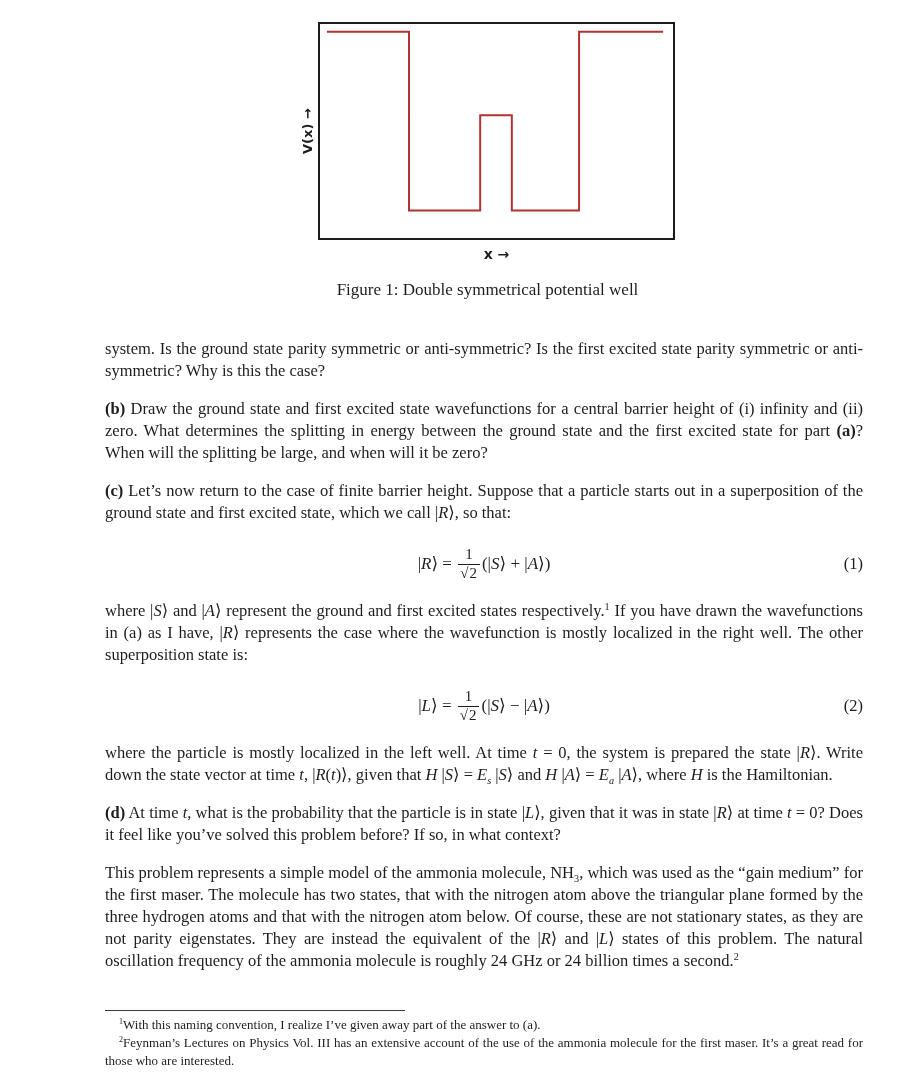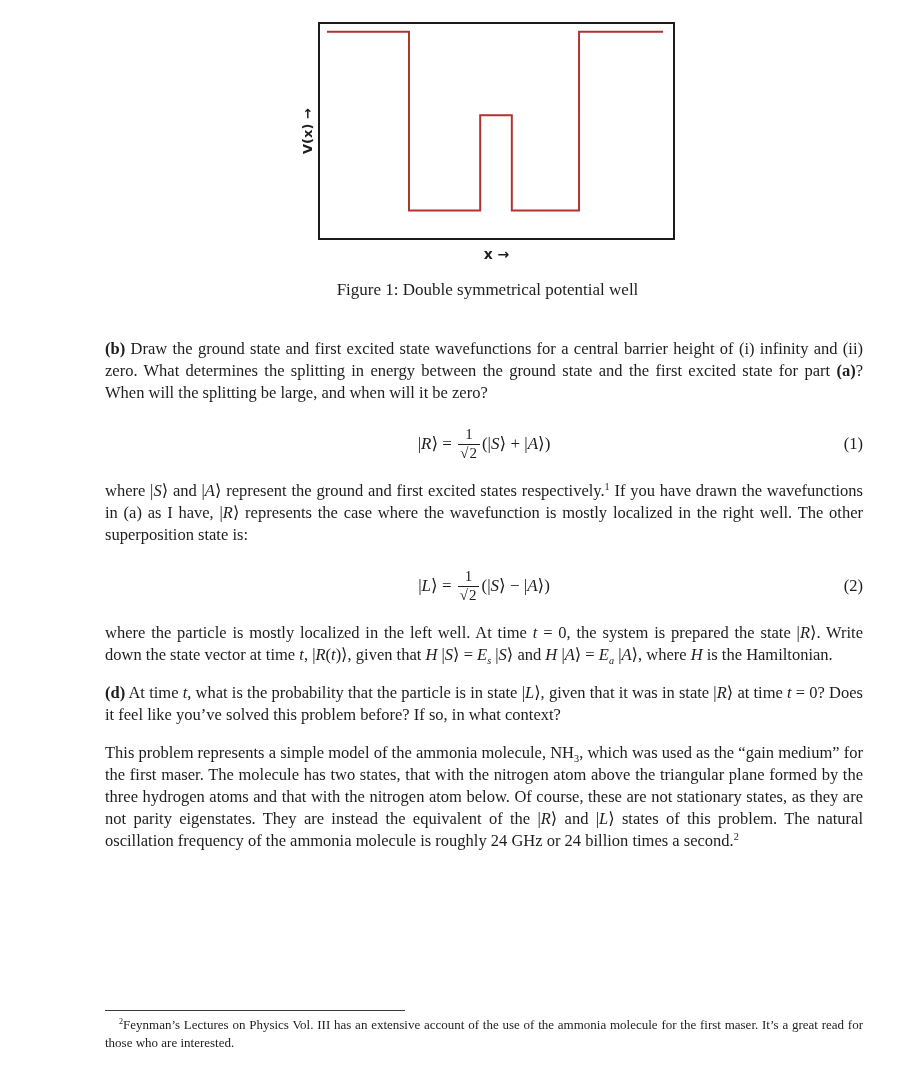--- a/index.html
+++ b/index.html
@@ -62,21 +62,23 @@
       <div class="ylabel">V(x) →</div>
       <svg viewBox="0 0 357 218" preserveAspectRatio="none">
         <polyline fill="none" stroke-width="2" stroke-linejoin="miter" points="7,8 90,8 90,190 162,190 162,93 194,93 194,190 262,190 262,8 347,8" stroke="#b03231"></polyline>
       </svg>
     </div>
     <div class="xlabel">x →</div>
     <div class="caption">Figure 1: Double symmetrical potential well</div>
   </div>
 
   <div class="body">
+    <p class="para"><span>system. Is the ground state parity symmetric or anti-symmetric? Is the first excited state parity symmetric or anti-symmetric? Why is this the case?</span></p>
     <p class="para"><span class="mb">(b)</span><span> Draw the ground state and first excited state wavefunctions for a central barrier height of (i) infinity and (ii) zero. What determines the splitting in energy between the ground state and the first excited state for part </span><span class="mb">(a)</span><span>? When will the splitting be large, and when will it be zero?</span></p>
+    <p class="para"><span class="mb">(c)</span><span> Let’s now return to the case of finite barrier height. Suppose that a particle starts out in a superposition of the ground state and first excited state, which we call |</span><span class="mi">R</span><span>⟩, so that:</span></p>
 
     <div class="equation">
       <span class="eq-body">
         <span class="eq-seg"><span>|</span><span class="mi">R</span><span>⟩ = </span></span>
         <span class="frac">
           <span class="fnum">1</span>
           <span class="fden"><span class="rad">√</span><span class="radarg">2</span></span>
         </span>
         <span class="eq-seg"><span>(|</span><span class="mi">S</span><span>⟩ + |</span><span class="mi">A</span><span>⟩)</span></span>
       </span>
@@ -97,16 +99,17 @@
       <span class="eqnum">(2)</span>
     </div>
 
     <p class="para"><span>where the particle is mostly localized in the left well. At time </span><span class="mi">t</span><span> = 0, the system is prepared the state |</span><span class="mi">R</span><span>⟩. Write down the state vector at time </span><span class="mi">t</span><span>, |</span><span class="mi">R</span><span>(</span><span class="mi">t</span><span>)⟩, given that </span><span class="mi">H</span><span> |</span><span class="mi">S</span><span>⟩ = </span><span class="mi">E</span><span class="mi msub">s</span><span> |</span><span class="mi">S</span><span>⟩ and </span><span class="mi">H</span><span> |</span><span class="mi">A</span><span>⟩ = </span><span class="mi">E</span><span class="mi msub">a</span><span> |</span><span class="mi">A</span><span>⟩, where </span><span class="mi">H</span><span> is the Hamiltonian.</span></p>
     <p class="para"><span class="mb">(d)</span><span> At time </span><span class="mi">t</span><span>, what is the probability that the particle is in state |</span><span class="mi">L</span><span>⟩, given that it was in state |</span><span class="mi">R</span><span>⟩ at time </span><span class="mi">t</span><span> = 0? Does it feel like you’ve solved this problem before? If so, in what context?</span></p>
     <p class="para"><span>This problem represents a simple model of the ammonia molecule, NH</span><span class="msub">3</span><span>, which was used as the “gain medium” for the first maser. The molecule has two states, that with the nitrogen atom above the triangular plane formed by the three hydrogen atoms and that with the nitrogen atom below. Of course, these are not stationary states, as they are not parity eigenstates. They are instead the equivalent of the |</span><span class="mi">R</span><span>⟩ and |</span><span class="mi">L</span><span>⟩ states of this problem. The natural oscillation frequency of the ammonia molecule is roughly 24 GHz or 24 billion times a second.</span><span class="msup">2</span></p>
   </div>
 
   <div class="footnotes">
     <div class="fnrule"></div>
+    <p class="fn"><span class="msup">1</span><span>With this naming convention, I realize I’ve given away part of the answer to (a).</span></p>
     <p class="fn"><span class="msup">2</span><span>Feynman’s Lectures on Physics Vol. III has an extensive account of the use of the ammonia molecule for the first maser. It’s a great read for those who are interested.</span></p>
   </div>
 
 </div>
 
 </body></html>

